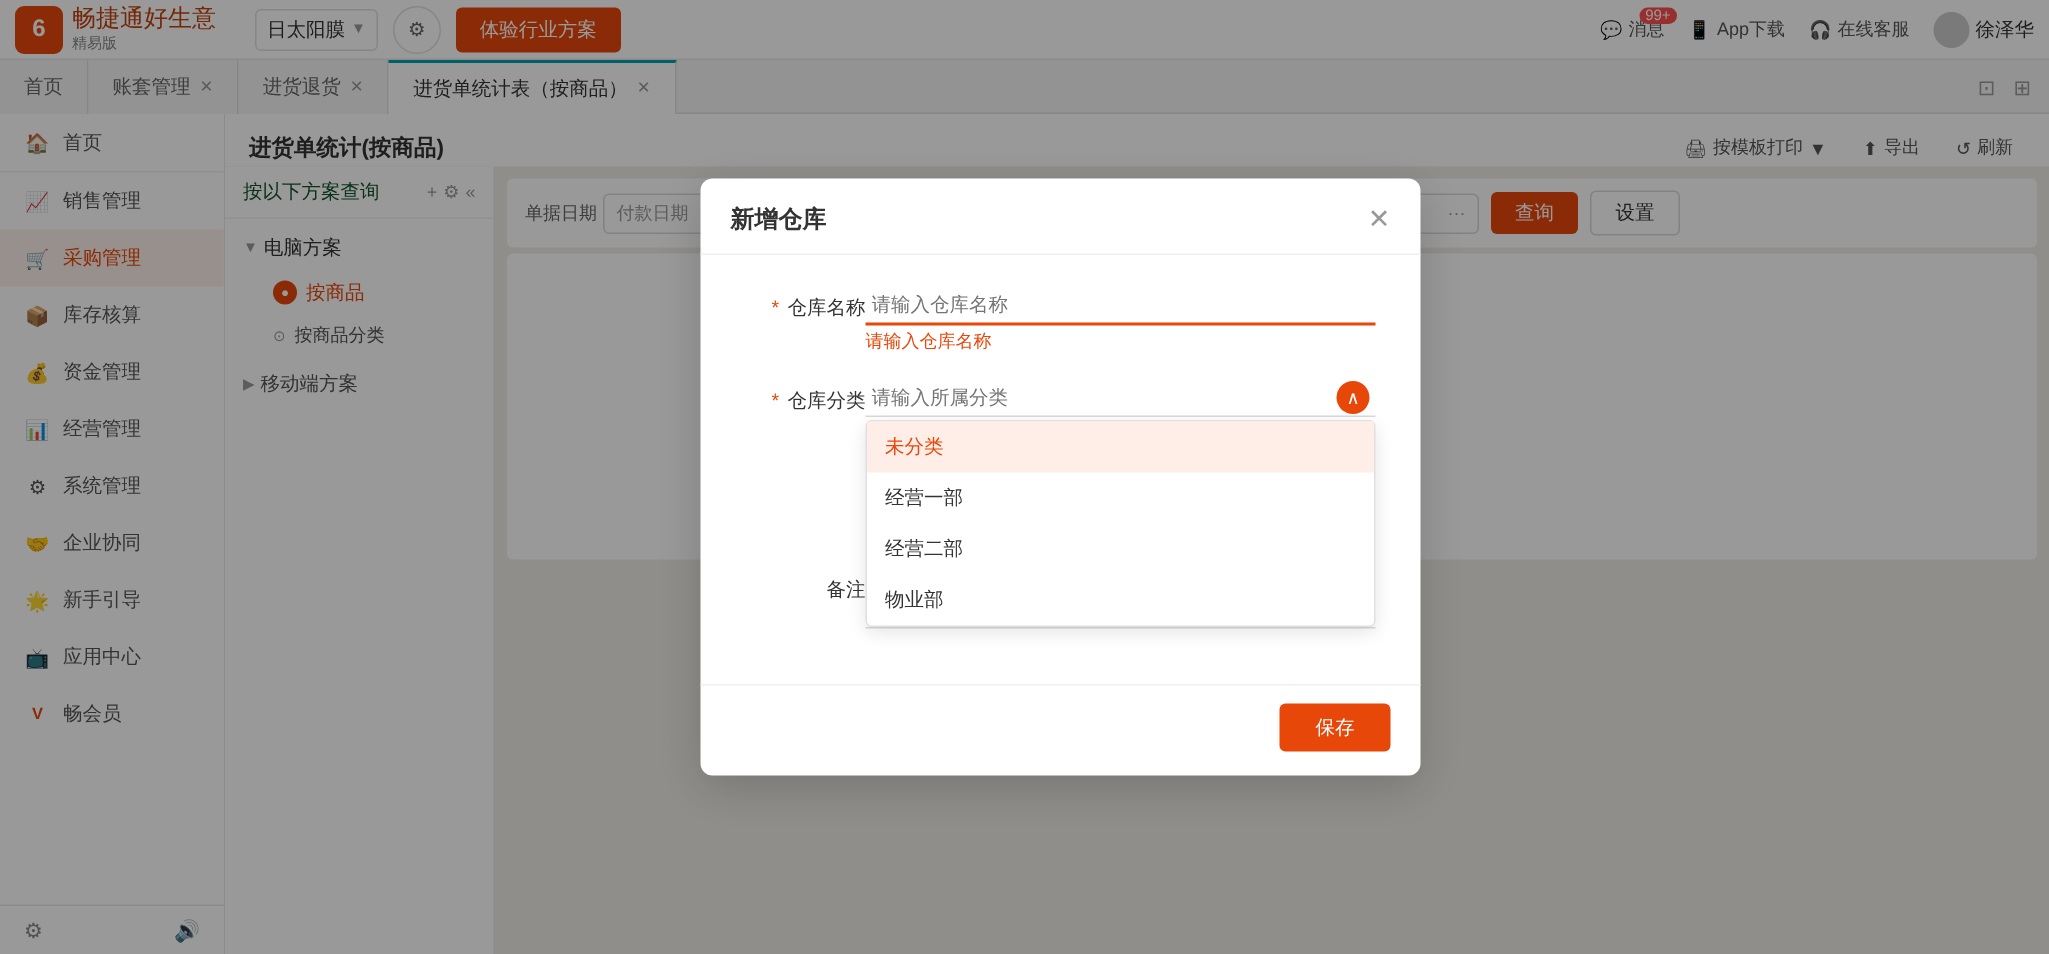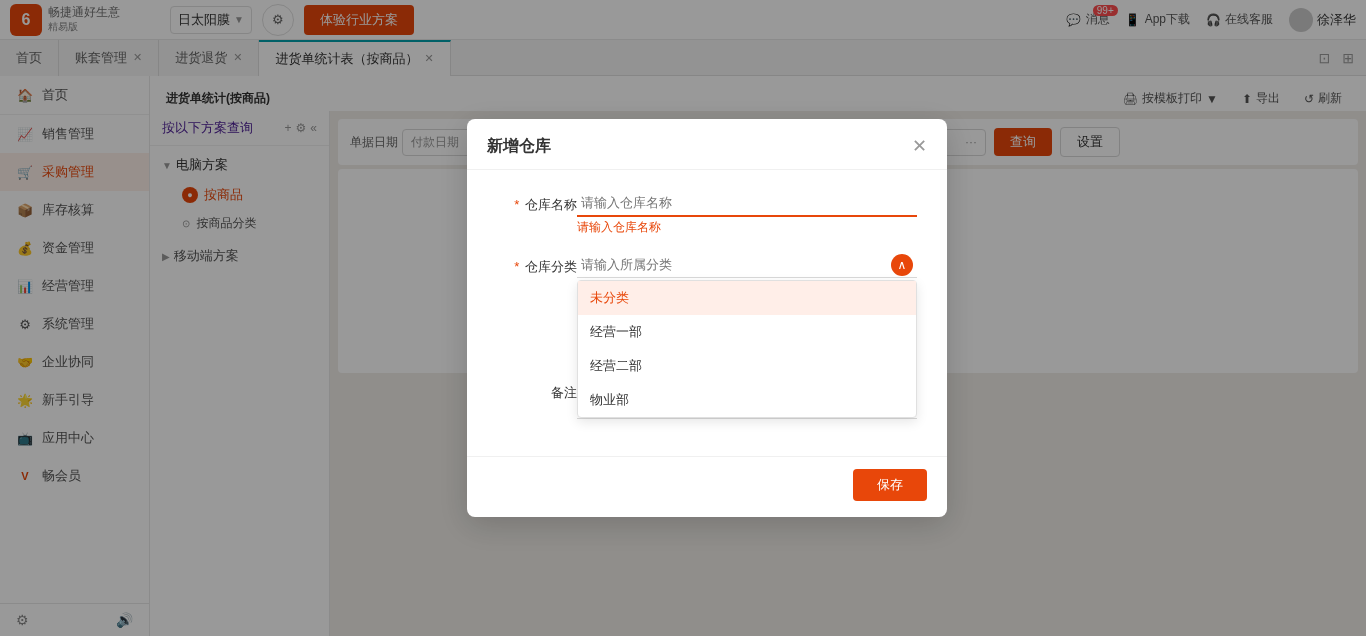--- a/index.html
+++ b/index.html
@@ -21,21 +21,21 @@
       gap: 6px;
       width: 150px;
     }
     .logo-icon {
       width: 32px; height: 32px;
       background: #e8470a;
       border-radius: 6px;
       display: flex; align-items: center; justify-content: center;
       color: white; font-weight: bold; font-size: 16px;
     }
-    .logo-text { font-size: 12px; color: #737373; line-height: 1.2; }
+    .logo-text { font-size: 16px; color: #c2410c; line-height: 1.2; }
     .logo-sub { font-size: 10px; color: #888; }
     .store-selector {
       display: flex; align-items: center; gap: 4px;
       border: 1px solid #e0e0e0; border-radius: 4px;
       padding: 4px 7px; cursor: pointer; color: #333; font-size: 13px;
     }
     .store-selector .arrow { color: #999; font-size: 10px; }
     .gear-btn {
       width: 32px; height: 32px; border-radius: 50%;
       border: 1px solid #e0e0e0; display: flex; align-items: center; justify-content: center;
@@ -103,37 +103,37 @@
 
     
     .content-area {
       flex: 1; display: flex; flex-direction: column;
       background: #f0ede8; position: relative;
     }
     .page-header {
       background: #fff; padding: 10px 16px 0;
       display: flex; align-items: center; justify-content: space-between;
     }
-    .page-title { font-size: 12px; font-weight: 600; color: #333; }
+    .page-title { font-size: 15px; font-weight: 600; color: #333; }
     .page-actions { display: flex; align-items: center; gap: 8px; }
     .page-action-btn {
       display: flex; align-items: center; gap: 4px;
       color: #555; font-size: 12px; cursor: pointer; padding: 4px 8px;
     }
 
     .main-body { display: flex; flex: 1; }
     .left-panel {
       width: 180px; background: #fff; border-right: 1px solid #e8e8e8;
       padding: 0; flex-shrink: 0; font-size: 13px;
     }
     .filter-title {
       display: flex; align-items: center; justify-content: space-between;
       padding: 8px 12px; color: #333; border-bottom: 1px solid #f0f0f0;
     }
-    .filter-title-text { font-size: 13px; color: #4c1d95; }
+    .filter-title-text { font-size: 13px; color: #14532d; }
     .filter-icon-group { display: flex; gap: 4px; }
     .filter-icon { color: #999; cursor: pointer; font-size: 12px; }
 
     .plan-section { padding: 4px 0; }
     .plan-header {
       display: flex; align-items: center; gap: 4px;
       padding: 6px 12px; color: #333; font-size: 13px; cursor: pointer;
     }
     .plan-arrow { color: #999; font-size: 10px; }
     .plan-items { padding-left: 20px; }

